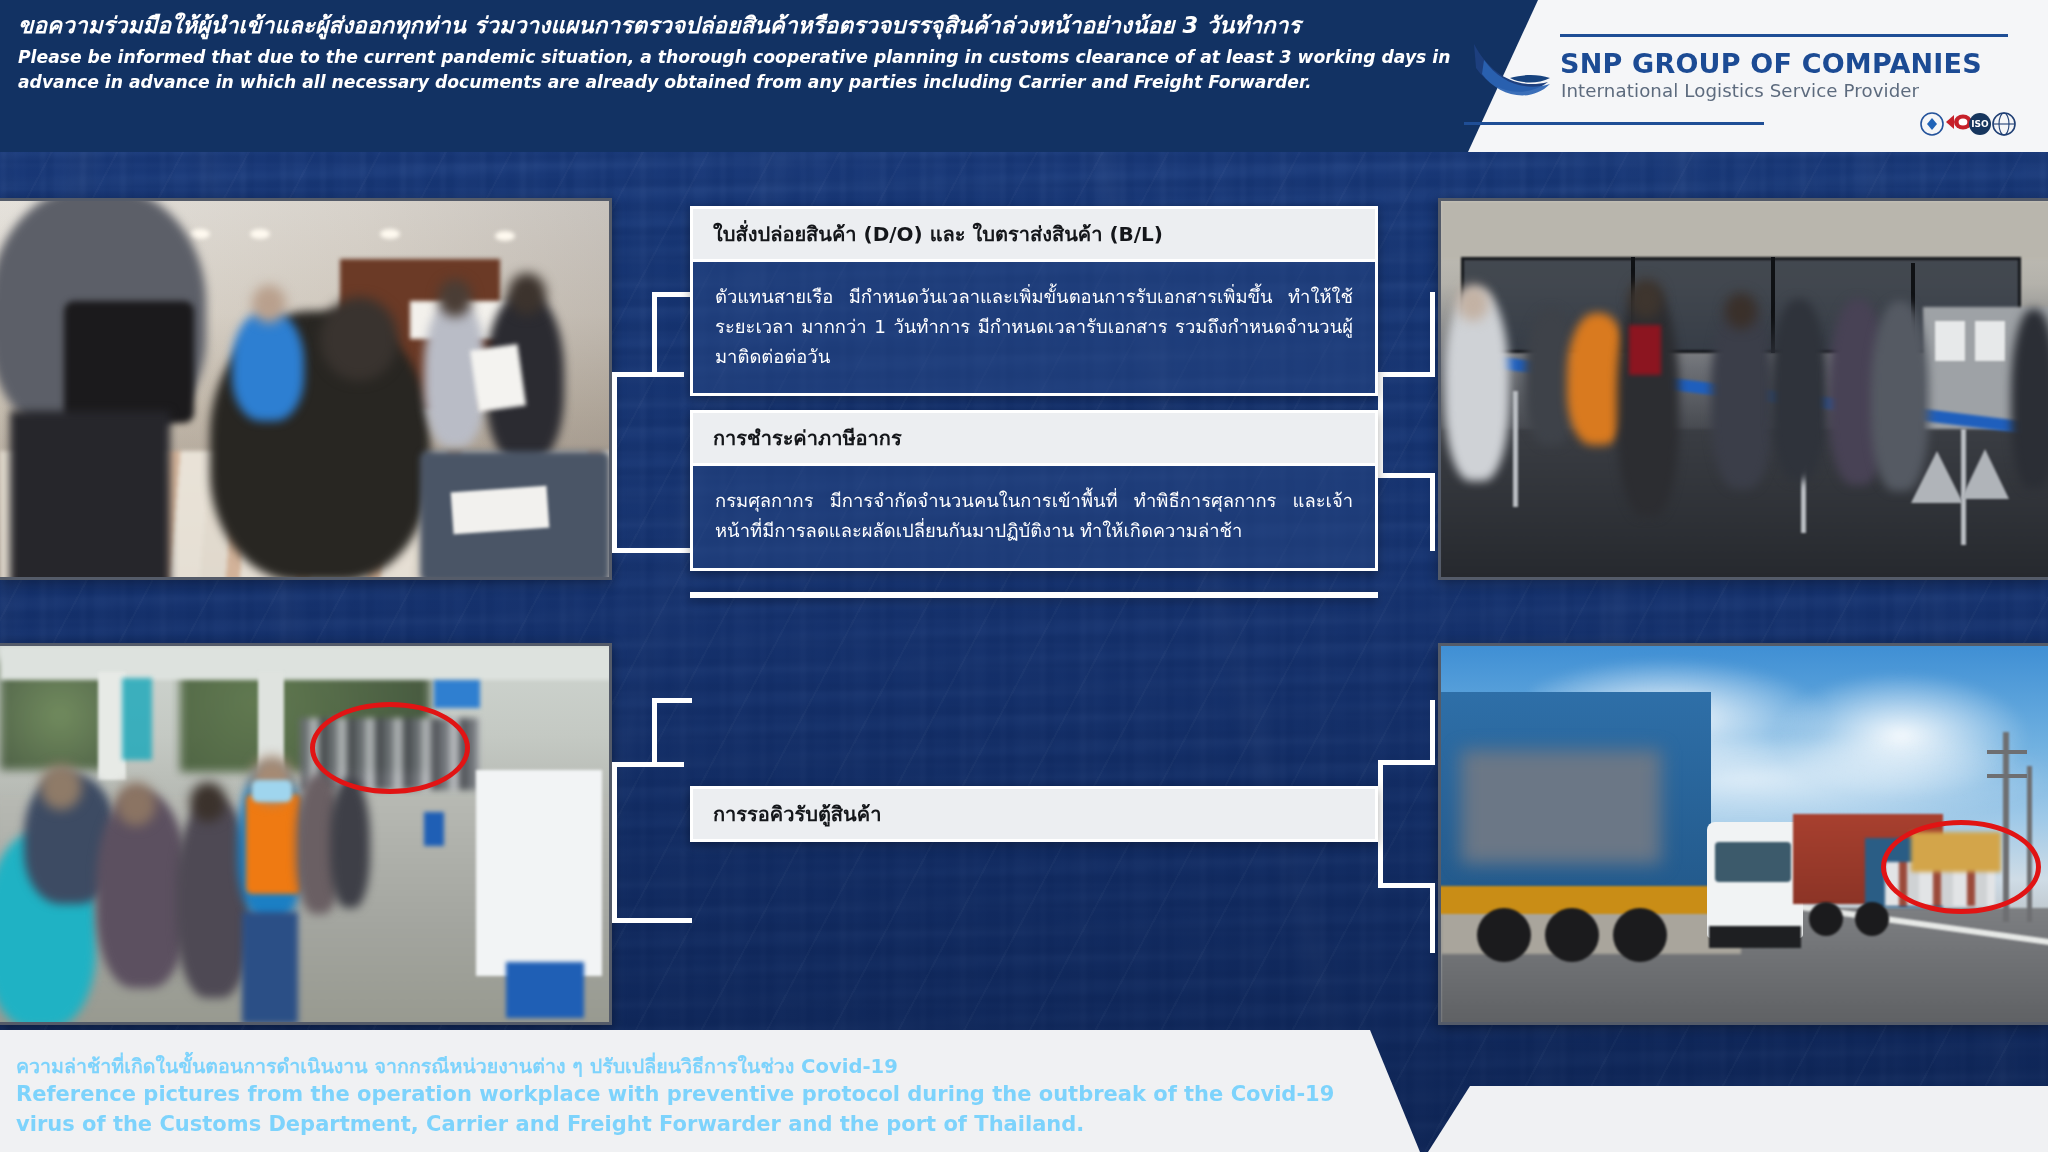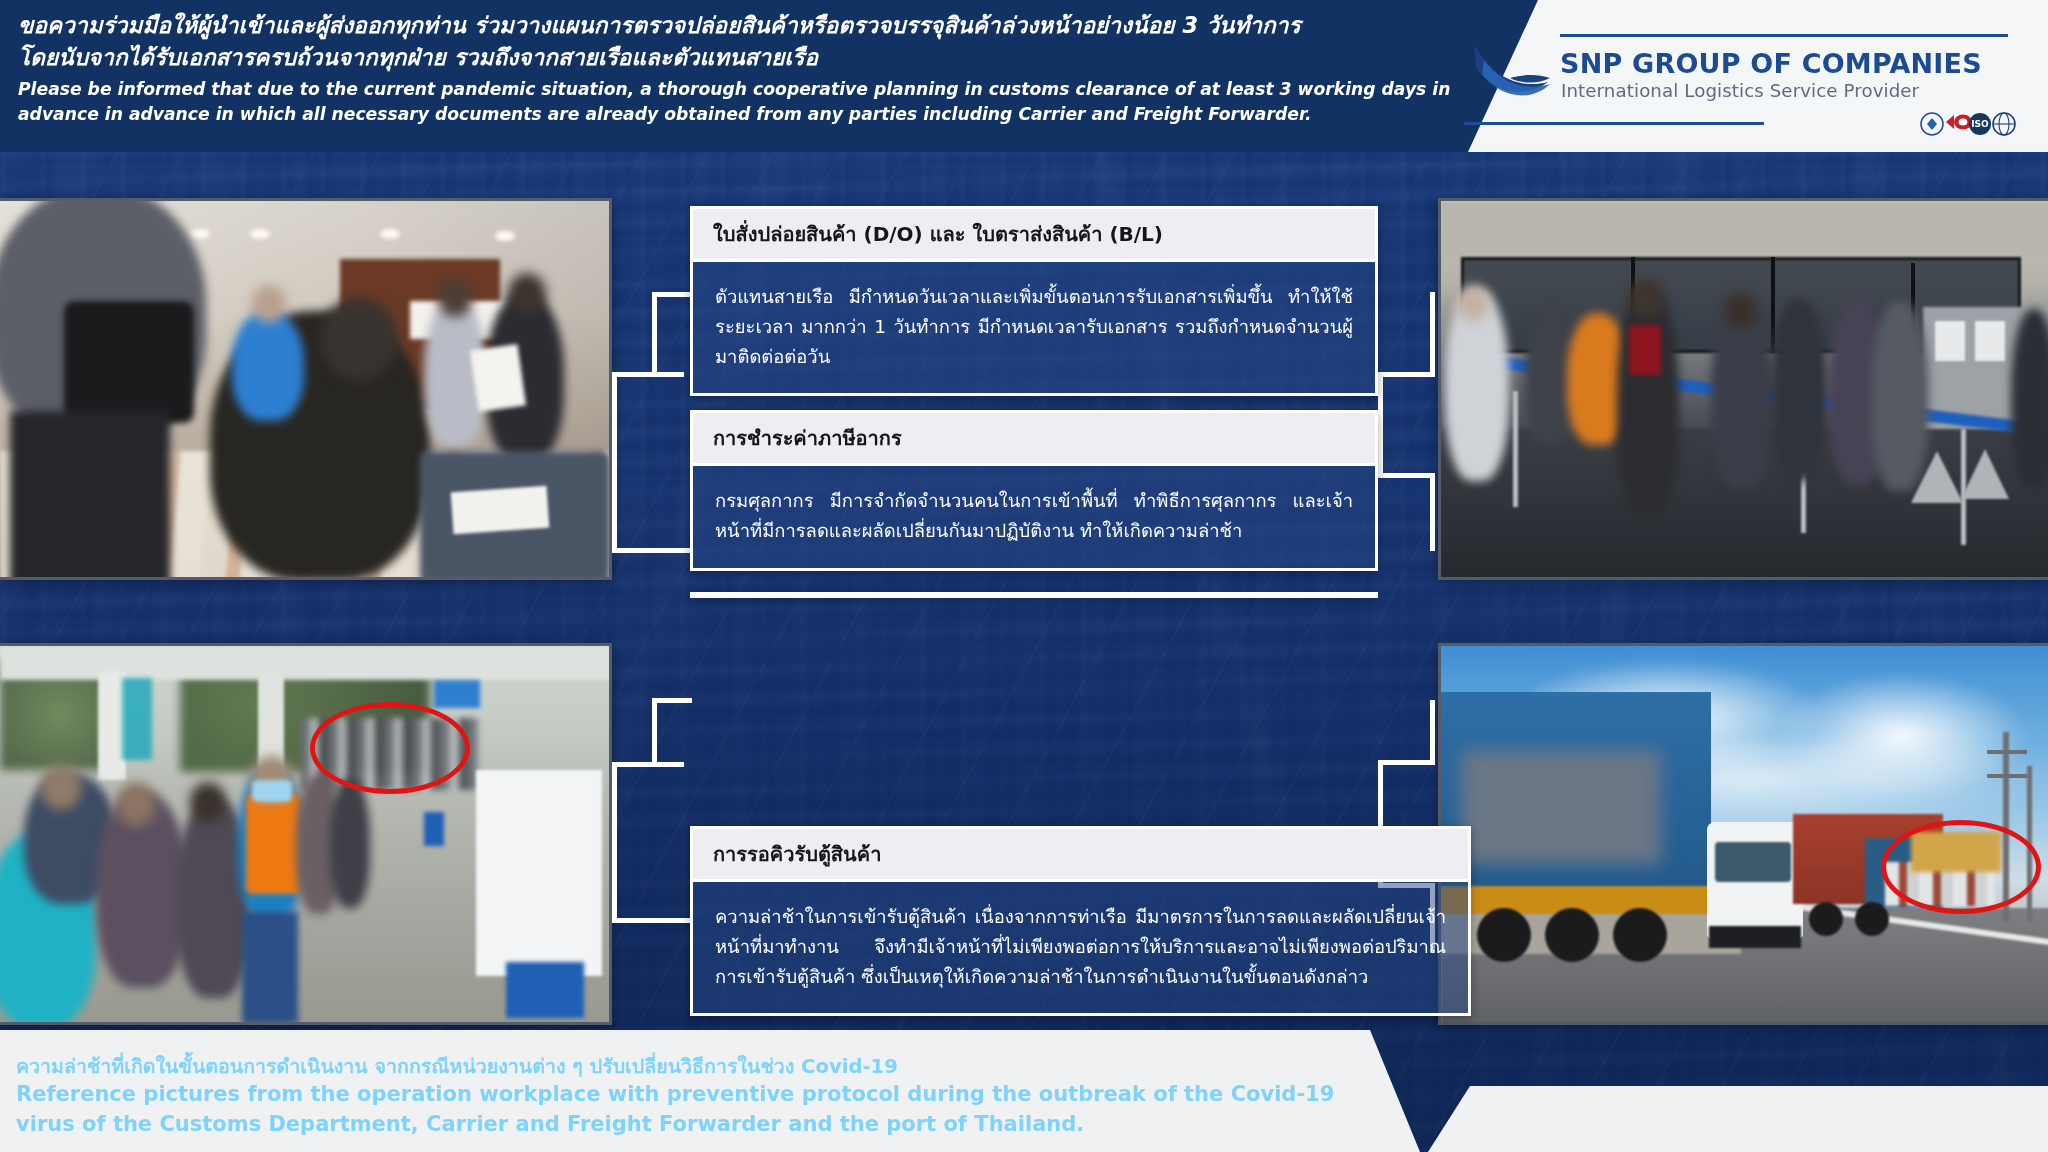--- a/index.html
+++ b/index.html
@@ -168,21 +168,21 @@
     padding: 20px 22px 22px 22px;
     color: #ffffff;
     font-size: 18.4px;
     line-height: 1.62;
     border-top: 3px solid #ffffff;
     text-align: justify;
   }
   .c1 { left: 690px; top: 206px;  width: 688px; }
   .c2 { left: 690px; top: 410px;  width: 688px; }
   .c3 { left: 690px; top: 592px;  width: 688px; }
-  .c4 { left: 690px; top: 826px;  width: 781px; }
+  .c4 { left: 690px; top: 786px;  width: 688px; }
 
   
   .conn { position: absolute; background: #ffffff; z-index: 20; }
 
   
   .footer { position: absolute; left: 0; bottom: 0; width: 2048px; height: 122px; z-index: 40; }
   .footer-white {
     position: absolute; left: 0; bottom: 0;
     width: 1420px; height: 122px;
     background: #f0f1f3;
@@ -219,21 +219,20 @@
   <div class="bg-layer bg-tint"></div>
   <div class="bg-layer bg-diag"></div>
 
   <div class="header">
     <div class="header-blue"></div>
     <div class="header-blue-edge"></div>
     <div class="header-white"></div>
 
     <div class="header-text">
       <div class="hdr-th">ขอความร่วมมือให้ผู้นำเข้าและผู้ส่งออกทุกท่าน ร่วมวางแผนการตรวจปล่อยสินค้าหรือตรวจบรรจุสินค้าล่วงหน้าอย่างน้อย 3 วันทำการ</div>
-      <div class="hdr-th">โดยนับจากได้รับเอกสารครบถ้วนจากทุกฝ่าย รวมถึงจากสายเรือและตัวแทนสายเรือ</div>
       <div class="hdr-en">Please be informed that due to the current pandemic situation, a thorough cooperative planning in customs clearance of at least 3 working days in advance in advance in which all necessary documents are already obtained from any parties including Carrier and Freight Forwarder.</div>
     </div>
 
     <div class="logo-wrap">
       <div class="logo-mark">
         <svg viewBox="0 0 82 78" width="82" height="78">
           <path d="M4 10 C20 40, 46 56, 78 48 C54 66, 22 58, 6 34 Z" fill="#1d3f7e"></path>
           <path d="M14 26 C30 48, 54 58, 80 50 C60 70, 28 62, 12 40 Z" fill="#2a63b3" opacity=".92"></path>
           <path d="M40 44 C54 40, 68 40, 80 44 C68 50, 52 50, 40 44 Z" fill="#17437f"></path>
         </svg>
@@ -454,21 +453,20 @@
   <div class="card c2">
     <div class="card-head">การชำระค่าภาษีอากร</div>
     <div class="card-body">กรมศุลกากร   มีการจำกัดจำนวนคนในการเข้าพื้นที่   ทำพิธีการศุลกากร   และเจ้าหน้าที่มีการลดและผลัดเปลี่ยนกันมาปฏิบัติงาน ทำให้เกิดความล่าช้า</div>
   </div>
 
   <div class="card c3">
   </div>
 
   <div class="card c4">
     <div class="card-head">การรอคิวรับตู้สินค้า</div>
-    <div class="card-body">ความล่าช้าในการเข้ารับตู้สินค้า  เนื่องจากการท่าเรือ  มีมาตรการในการลดและผลัดเปลี่ยนเจ้าหน้าที่มาทำงาน       จึงทำมีเจ้าหน้าที่ไม่เพียงพอต่อการให้บริการและอาจไม่เพียงพอต่อปริมาณการเข้ารับตู้สินค้า ซึ่งเป็นเหตุให้เกิดความล่าช้าในการดำเนินงานในขั้นตอนดังกล่าว</div>
   </div>
 
   <div class="footer">
     <div class="footer-white"></div>
     <div class="footer-text">
       <div class="ft-th">ความล่าช้าที่เกิดในขั้นตอนการดำเนินงาน จากกรณีหน่วยงานต่าง ๆ ปรับเปลี่ยนวิธีการในช่วง Covid-19</div>
       <div class="ft-en">Reference pictures from the operation workplace with preventive protocol during the outbreak of the Covid-19</div>
       <div class="ft-en">virus of the Customs Department, Carrier and Freight Forwarder and the port of Thailand.</div>
     </div>
     <div class="footer-right-white"></div>

